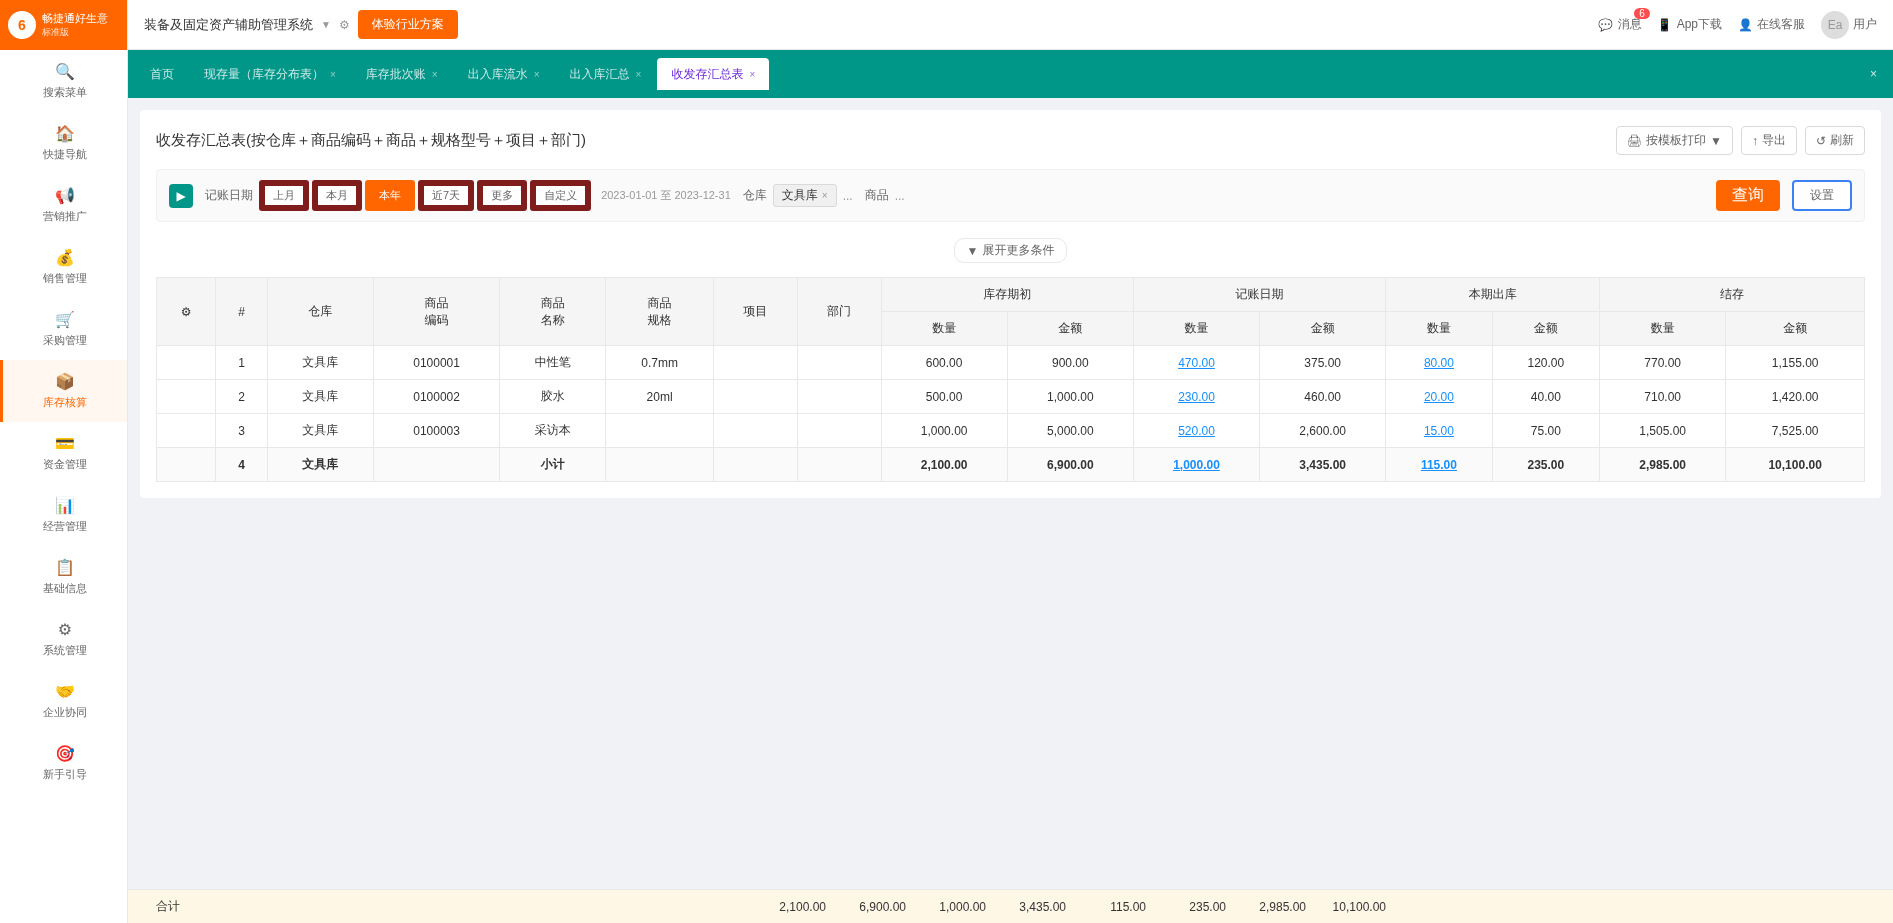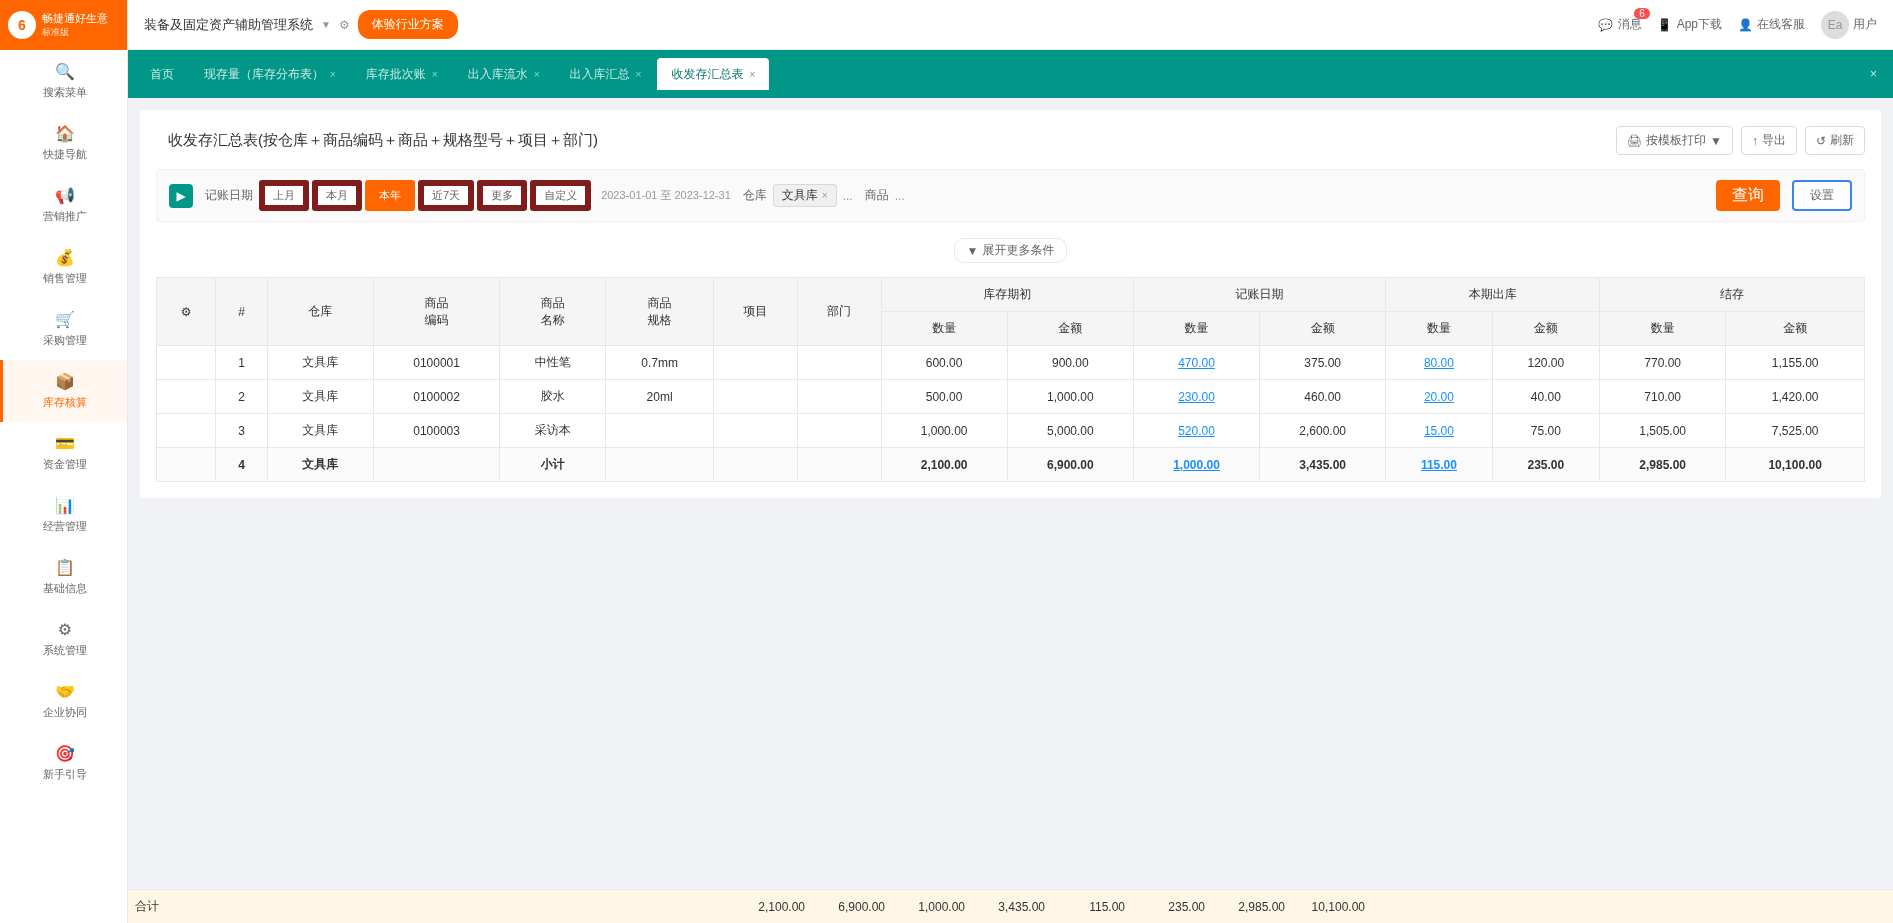--- a/index.html
+++ b/index.html
@@ -17,38 +17,38 @@
     .sidebar-item-icon { font-size: 16px; }
     .sidebar-item-label { font-size: 11px; text-align: center; }
 
     
     .main { flex: 1; display: flex; flex-direction: column; overflow: hidden; }
 
     
     .top-header { background: #fff; height: 50px; display: flex; align-items: center; justify-content: space-between; padding: 4px 16px; border-bottom: 1px solid #e8e8e8; }
     .top-header-left { display: flex; align-items: center; gap: 8px; }
     .system-title { font-size: 13px; color: #333; }
-    .try-btn { background: #ff6600; color: #fff; border: none; padding: 6px 14px; border-radius: 12px; cursor: pointer; font-size: 12px; }
+    .try-btn { background: #ff6600; color: #fff; border: none; padding: 6px 14px; border-radius: 4px; cursor: pointer; font-size: 12px; }
     .top-header-right { display: flex; align-items: center; gap: 16px; }
     .header-action { display: flex; align-items: center; gap: 4px; color: #666; cursor: pointer; font-size: 12px; position: relative; }
     .badge { background: #ff4d4f; color: #fff; border-radius: 10px; padding: 0 5px; font-size: 10px; position: absolute; top: -8px; right: -8px; }
     .user-avatar { width: 28px; height: 28px; background: #ddd; border-radius: 50%; display: flex; align-items: center; justify-content: center; color: #999; }
 
     
     .tab-bar { background: #009688; display: flex; align-items: center; padding: 0 8px; height: 48px; gap: 2px; }
     .tab { display: flex; align-items: center; padding: 0 14px; height: 32px; cursor: pointer; border-radius: 4px 4px 0 0; color: rgba(255,255,255,0.8); font-size: 12px; gap: 6px; }
-    .tab.active { background: #fff; color: #0f766e; }
+    .tab.active { background: #fff; color: #6d28d9; }
     .tab-close { font-size: 10px; color: inherit; opacity: 0.7; }
 
     
     .page-content { flex: 1; background: #f0f2f5; overflow-y: auto; padding: 12px; }
     .page-card { background: #fff; border-radius: 4px; padding: 16px; }
 
     
-    .page-title-row { display: flex; align-items: center; justify-content: space-between; margin-bottom: 14px; margin-left: 12px; }
+    .page-title-row { display: flex; align-items: center; justify-content: space-between; margin-bottom: 14px; }
     .page-title { font-size: 15px; font-weight: 500; color: #333; }
     .page-actions { display: flex; align-items: center; gap: 8px; }
     .action-btn { display: flex; align-items: center; gap: 4px; padding: 5px 10px; border: 1px solid #d9d9d9; border-radius: 4px; background: #fff; cursor: pointer; font-size: 12px; color: #666; }
     .refresh-btn { display: flex; align-items: center; gap: 4px; padding: 5px 10px; border: 1px solid #d9d9d9; border-radius: 4px; background: #fff; cursor: pointer; font-size: 12px; color: #666; }
 
     
     .filter-bar { display: flex; align-items: center; gap: 12px; margin-bottom: 10px; padding: 10px 12px; background: #fafafa; border: 1px solid #f0f0f0; border-radius: 4px; flex-wrap: wrap; }
     .filter-toggle { width: 24px; height: 24px; background: #009688; color: #fff; border-radius: 4px; display: flex; align-items: center; justify-content: center; cursor: pointer; flex-shrink: 0; }
     .filter-group { display: flex; align-items: center; gap: 6px; }
     .filter-label { color: #666; font-size: 12px; white-space: nowrap; }
@@ -68,21 +68,21 @@
 
     
     .data-table { width: 100%; border-collapse: collapse; font-size: 12px; margin-top: 8px; }
     .data-table th { background: #f5f5f5; padding: 8px 10px; text-align: center; font-weight: 500; color: #333; border: 1px solid #e8e8e8; white-space: nowrap; }
     .data-table td { padding: 8px 10px; text-align: center; border: 1px solid #e8e8e8; color: #333; white-space: nowrap; }
     .data-table .subtotal td { font-weight: bold; background: #fafafa; }
     .link-text { color: #1890ff; text-decoration: underline; cursor: pointer; }
     .num-right { text-align: right; }
 
     
-    .footer-bar { background: #fff7e6; border-top: 1px solid #e8e8e8; padding: 8px 7px; display: flex; align-items: center; font-size: 12px; font-weight: 500; }
+    .footer-bar { background: #fff7e6; border-top: 1px solid #e8e8e8; padding: 8px 28px; display: flex; align-items: center; font-size: 12px; font-weight: 500; }
     .footer-label { min-width: 600px; color: #333; }
     .footer-nums { display: flex; gap: 0; flex: 1; }
     .footer-num { min-width: 80px; text-align: right; padding-right: 10px; color: #333; }
     .warehouse-tag-x { cursor: pointer; color: #999; font-size: 10px; }
 
     .top-header-dropdown { display: flex; align-items: center; gap: 4px; }
     .dropdown-arrow { font-size: 10px; color: #999; }
 
     .settings-icon { color: #999; cursor: pointer; }
     .col-group { border-bottom: 1px solid #e8e8e8; }

